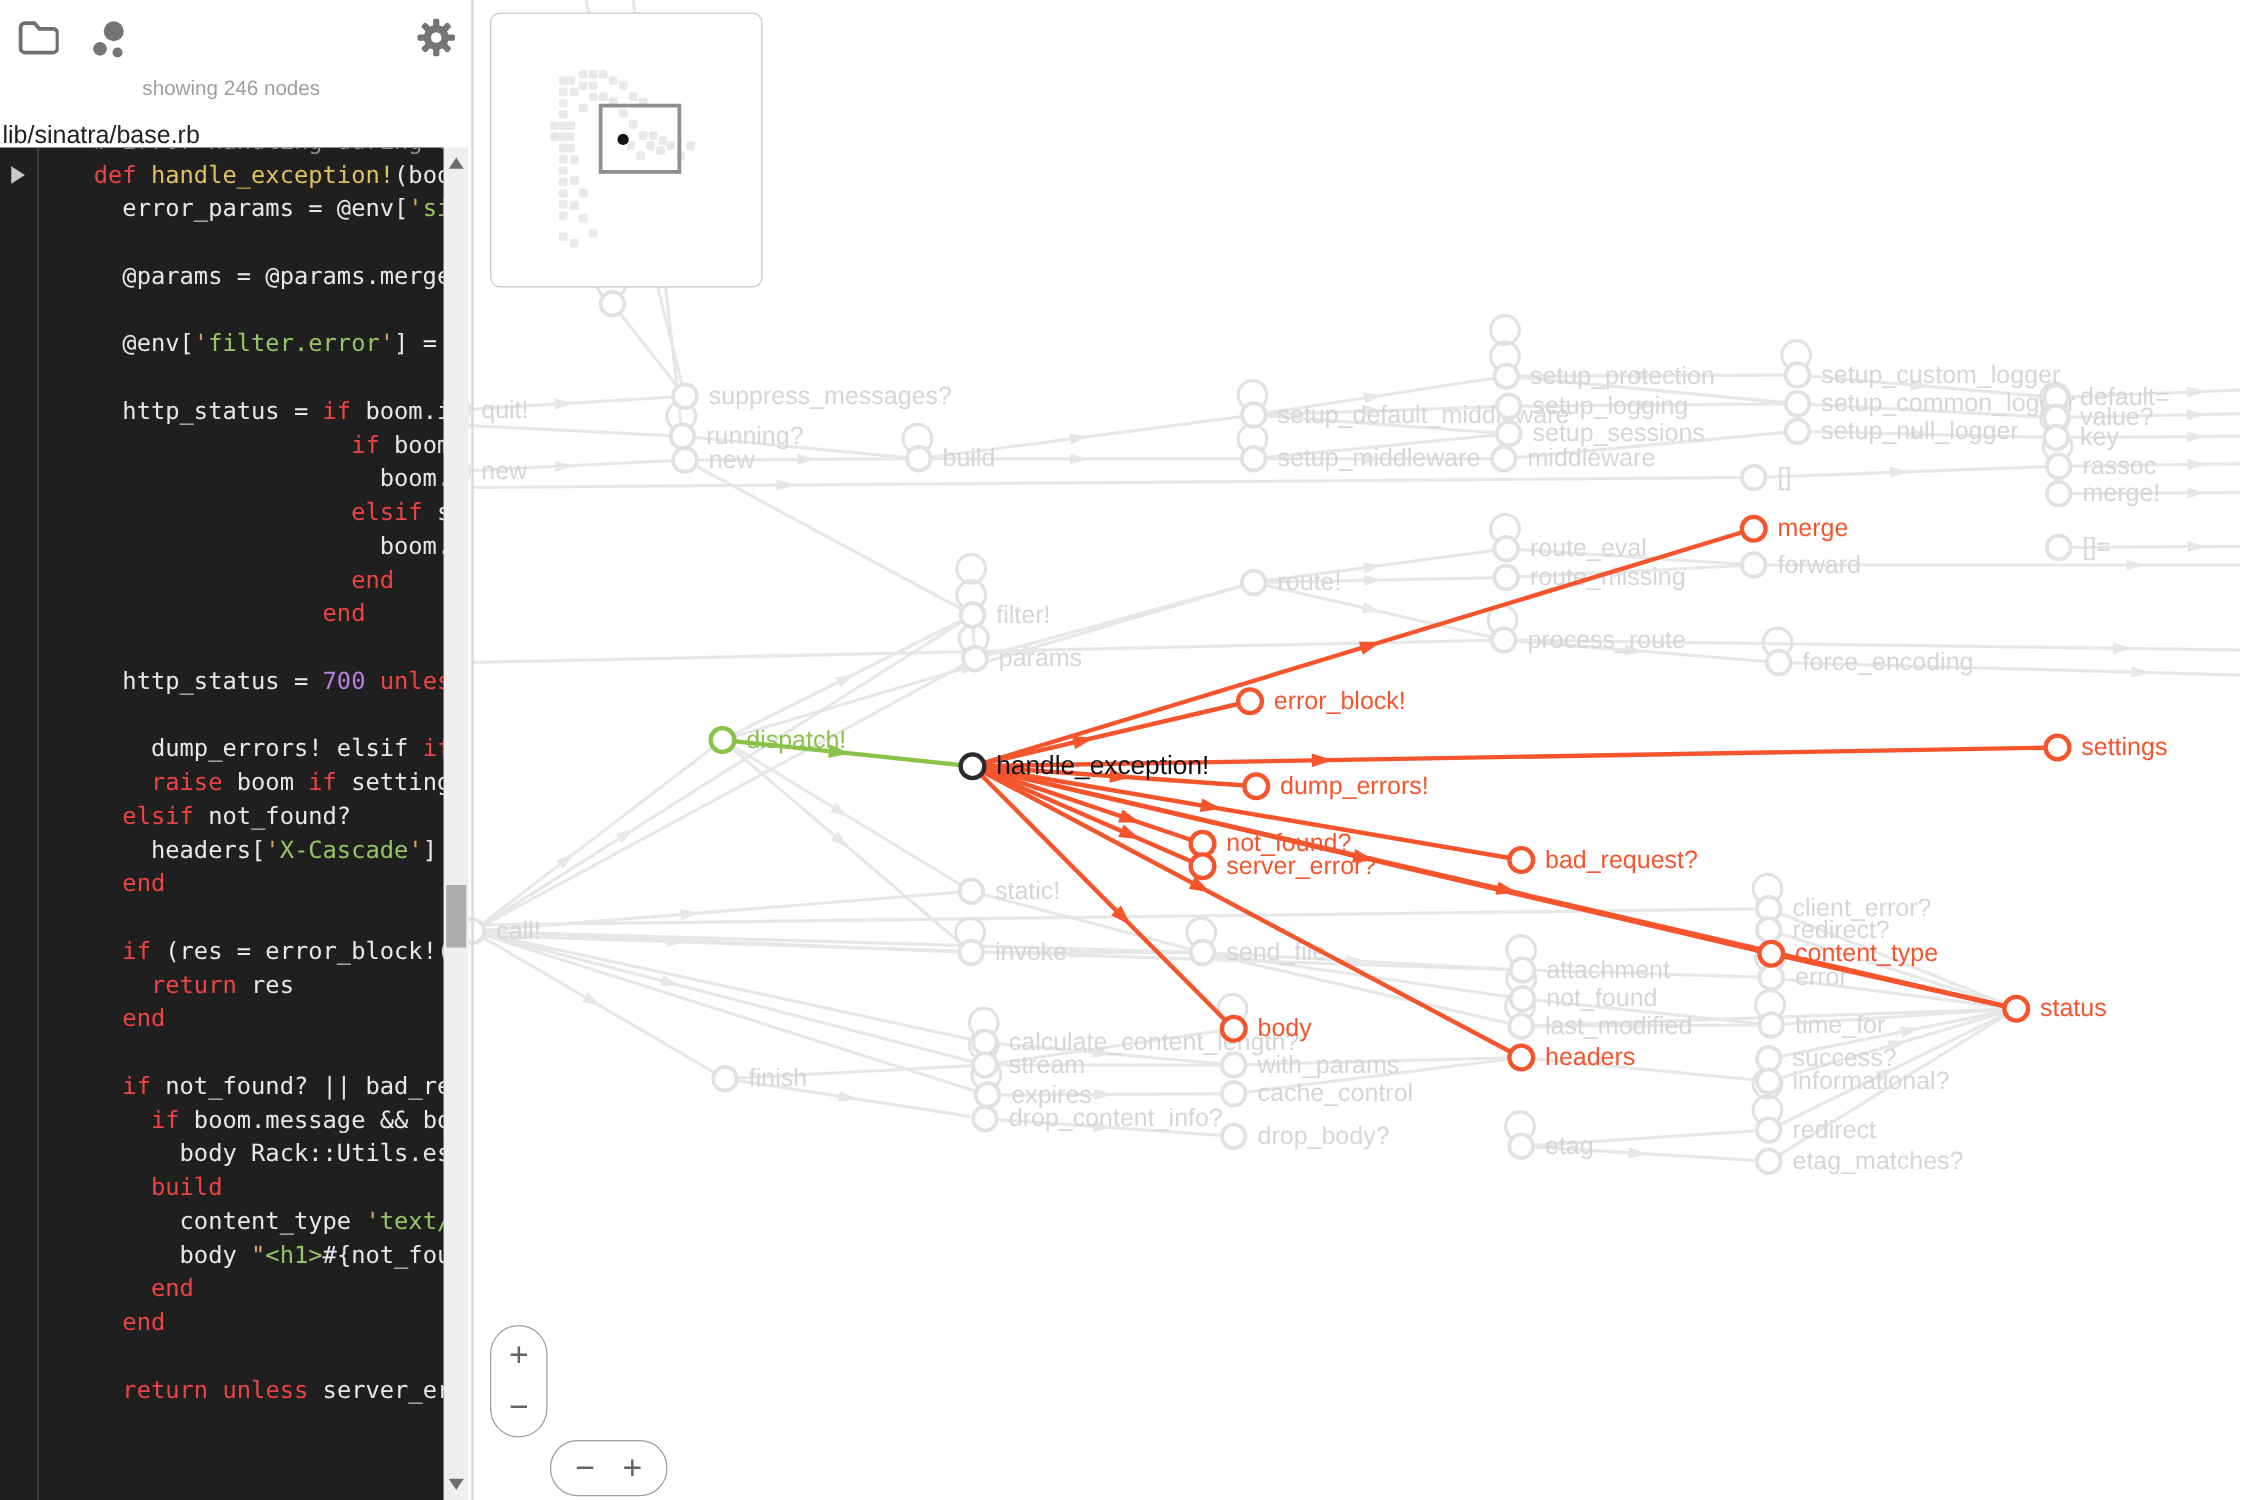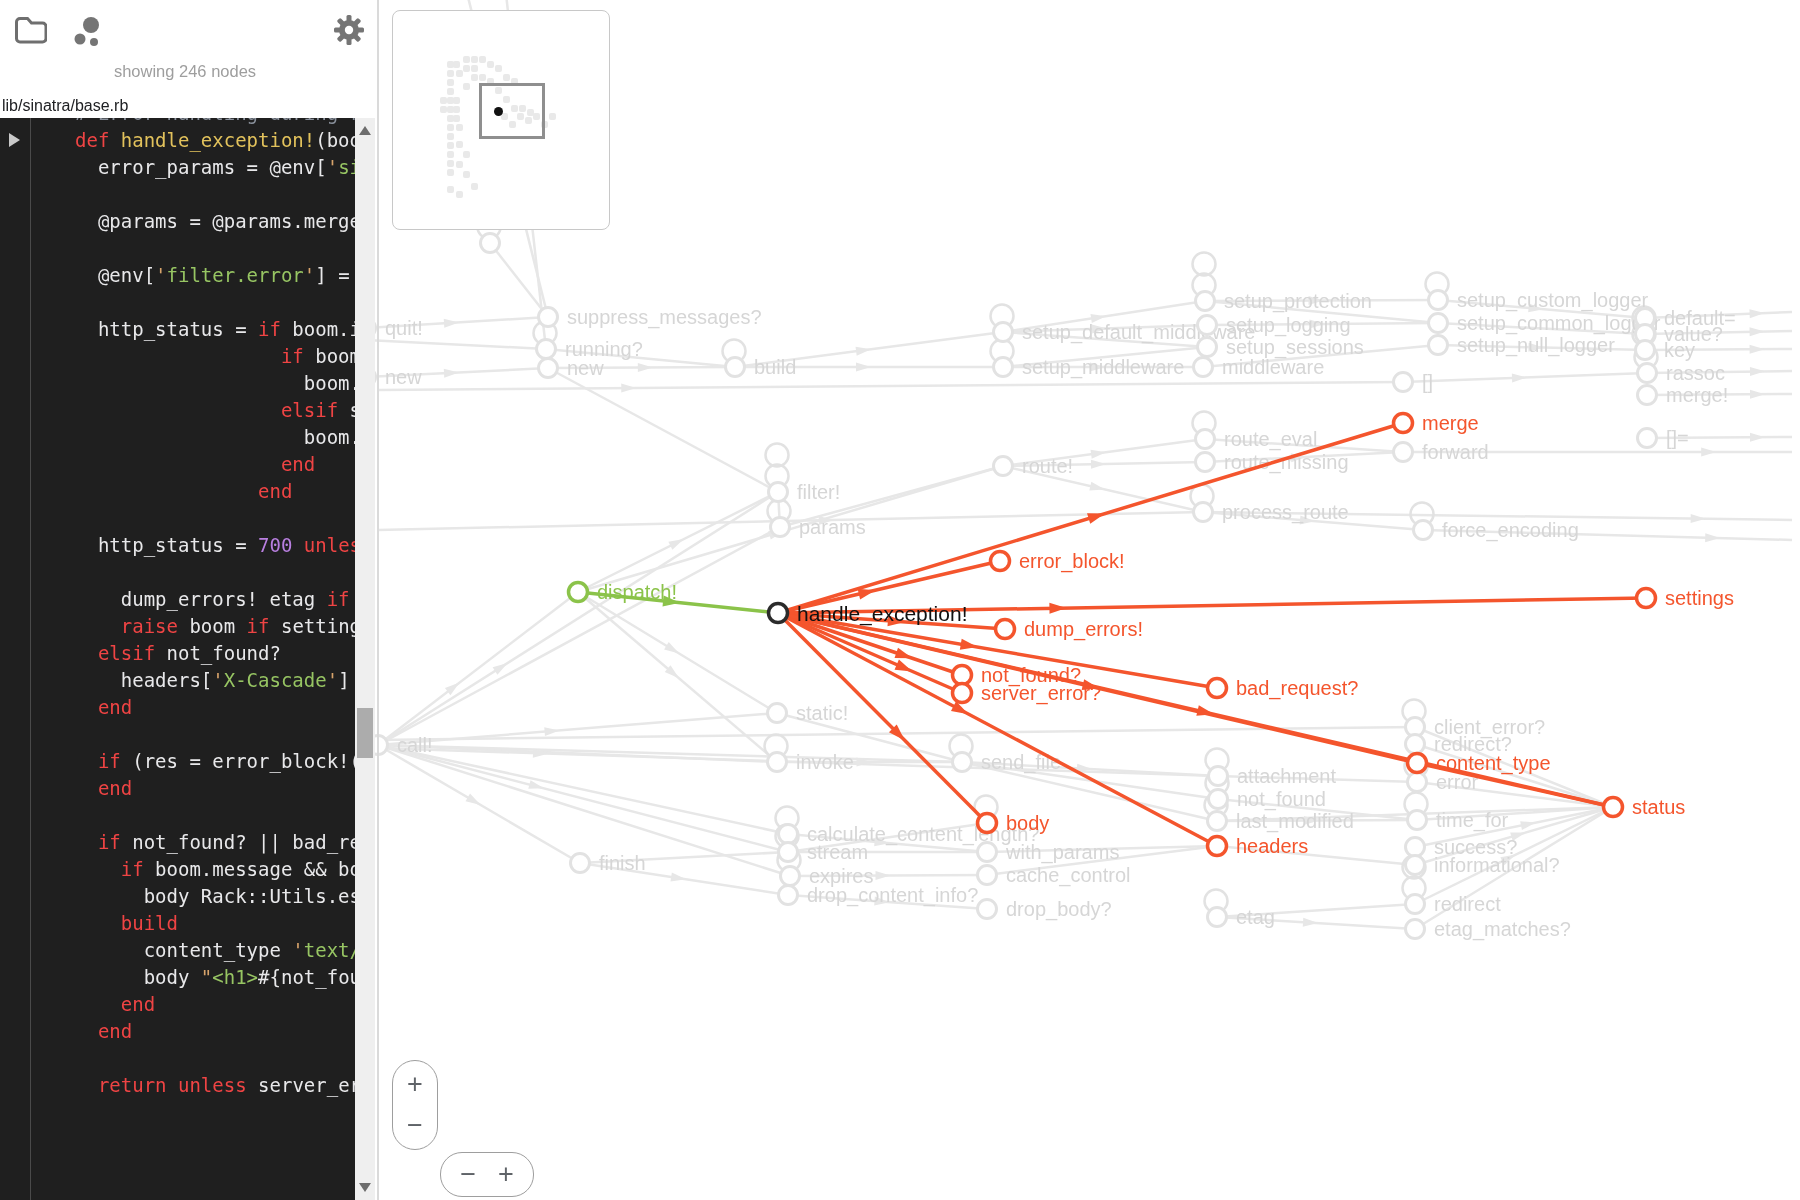--- a/index.html
+++ b/index.html
@@ -1,21 +1,21 @@
 <!DOCTYPE html>
 <html><head>
 <meta charset="utf-8">
 <style>
   html,body{margin:0;padding:0;background:#fff;font-family:"Liberation Sans",sans-serif;}
   #stage{position:relative;width:1800px;height:1200px;overflow:hidden;background:#fff;}
   #graph-svg{position:absolute;left:0;top:0;z-index:1;}
   
   #topbar{position:absolute;left:0;top:0;width:377px;height:118px;background:#fff;z-index:3;}
   #showing{position:absolute;left:60px;top:62px;width:250px;text-align:center;font-size:16.5px;color:#9e9e9e;}
-  #filepath{position:absolute;left:2px;top:97px;font-size:16px;color:#202124;}
+  #filepath{position:absolute;left:2px;top:97px;font-size:20px;color:#202124;}
   .tool-icon{position:absolute;cursor:pointer;}
   #code-panel{position:absolute;left:0;top:118px;width:355px;height:1082px;background:#1f1f1f;overflow:hidden;z-index:3;}
   #gutter{position:absolute;left:0;top:0;width:30px;height:1082px;border-right:1.5px solid #4a4a4a;}
   #fold-arrow{position:absolute;left:9px;top:15px;width:0;height:0;border-left:11px solid #c9c9c9;border-top:7px solid transparent;border-bottom:7px solid transparent;}
   #code-lines{position:absolute;left:0;top:-18px;width:355px;}
   .cl{height:27px;line-height:27px;padding-left:75px;font-family:"DejaVu Sans Mono","Liberation Mono",monospace;font-size:19px;white-space:pre;overflow:hidden;}
   .t-w{color:#e8e8ea}.t-k{color:#ef4444}.t-m{color:#e2c25c}.t-s{color:#97c563}
   .t-q{color:#d8a46b}.t-n{color:#b97fe0}.t-c{color:#8a919c}
   #code-scrollbar{position:absolute;left:355px;top:118px;width:20px;height:1082px;background:#efefef;z-index:4;}
   #sb-up{position:absolute;left:4px;top:8px;width:0;height:0;border-bottom:9px solid #6d6d6d;border-left:6px solid transparent;border-right:6px solid transparent;cursor:pointer;}
@@ -408,27 +408,28 @@
         <div class="cl"><span class="t-w">  http_status = </span><span class="t-k">if</span><span class="t-w"> boom.is_</span></div>
         <div class="cl"><span class="t-w">                  </span><span class="t-k">if</span><span class="t-w"> boom.</span></div>
         <div class="cl"><span class="t-w">                    boom.ht</span></div>
         <div class="cl"><span class="t-w">                  </span><span class="t-k">elsif</span><span class="t-w"> se</span></div>
         <div class="cl"><span class="t-w">                    boom.co</span></div>
         <div class="cl"><span class="t-w">                  </span><span class="t-k">end</span></div>
         <div class="cl"><span class="t-w">                </span><span class="t-k">end</span></div>
         <div class="cl"></div>
         <div class="cl"><span class="t-w">  http_status = </span><span class="t-n">700</span><span class="t-w"> </span><span class="t-k">unless</span></div>
         <div class="cl"></div>
-        <div class="cl"><span class="t-w">    dump_errors! etag </span><span class="t-k">if</span><span class="t-w"> se</span></div>
+        <div class="cl"><span class="t-w">    dump_errors! elsif </span><span class="t-k">if</span><span class="t-w"> se</span></div>
         <div class="cl"><span class="t-w">    </span><span class="t-k">raise</span><span class="t-w"> boom </span><span class="t-k">if</span><span class="t-w"> settings</span></div>
         <div class="cl"><span class="t-w">  </span><span class="t-k">elsif</span><span class="t-w"> not_found?</span></div>
         <div class="cl"><span class="t-w">    headers[</span><span class="t-q">'</span><span class="t-s">X-Cascade</span><span class="t-q">'</span><span class="t-w">] =</span></div>
         <div class="cl"><span class="t-w">  </span><span class="t-k">end</span></div>
         <div class="cl"></div>
         <div class="cl"><span class="t-w">  </span><span class="t-k">if</span><span class="t-w"> (res = error_block!(bo</span></div>
+        <div class="cl"><span class="t-w">    </span><span class="t-k">return</span><span class="t-w"> res</span></div>
         <div class="cl"><span class="t-w">  </span><span class="t-k">end</span></div>
         <div class="cl"></div>
         <div class="cl"><span class="t-w">  </span><span class="t-k">if</span><span class="t-w"> not_found? || bad_req</span></div>
         <div class="cl"><span class="t-w">    </span><span class="t-k">if</span><span class="t-w"> boom.message &amp;&amp; boo</span></div>
         <div class="cl"><span class="t-w">      body Rack::Utils.esc</span></div>
         <div class="cl"><span class="t-w">    </span><span class="t-k">build</span></div>
         <div class="cl"><span class="t-w">      content_type </span><span class="t-q">'</span><span class="t-s">text/ht</span></div>
         <div class="cl"><span class="t-w">      body </span><span class="t-q">"</span><span class="t-s">&lt;h1&gt;</span><span class="t-w">#{not_foun</span></div>
         <div class="cl"><span class="t-w">    </span><span class="t-k">end</span></div>
         <div class="cl"><span class="t-w">  </span><span class="t-k">end</span></div>

